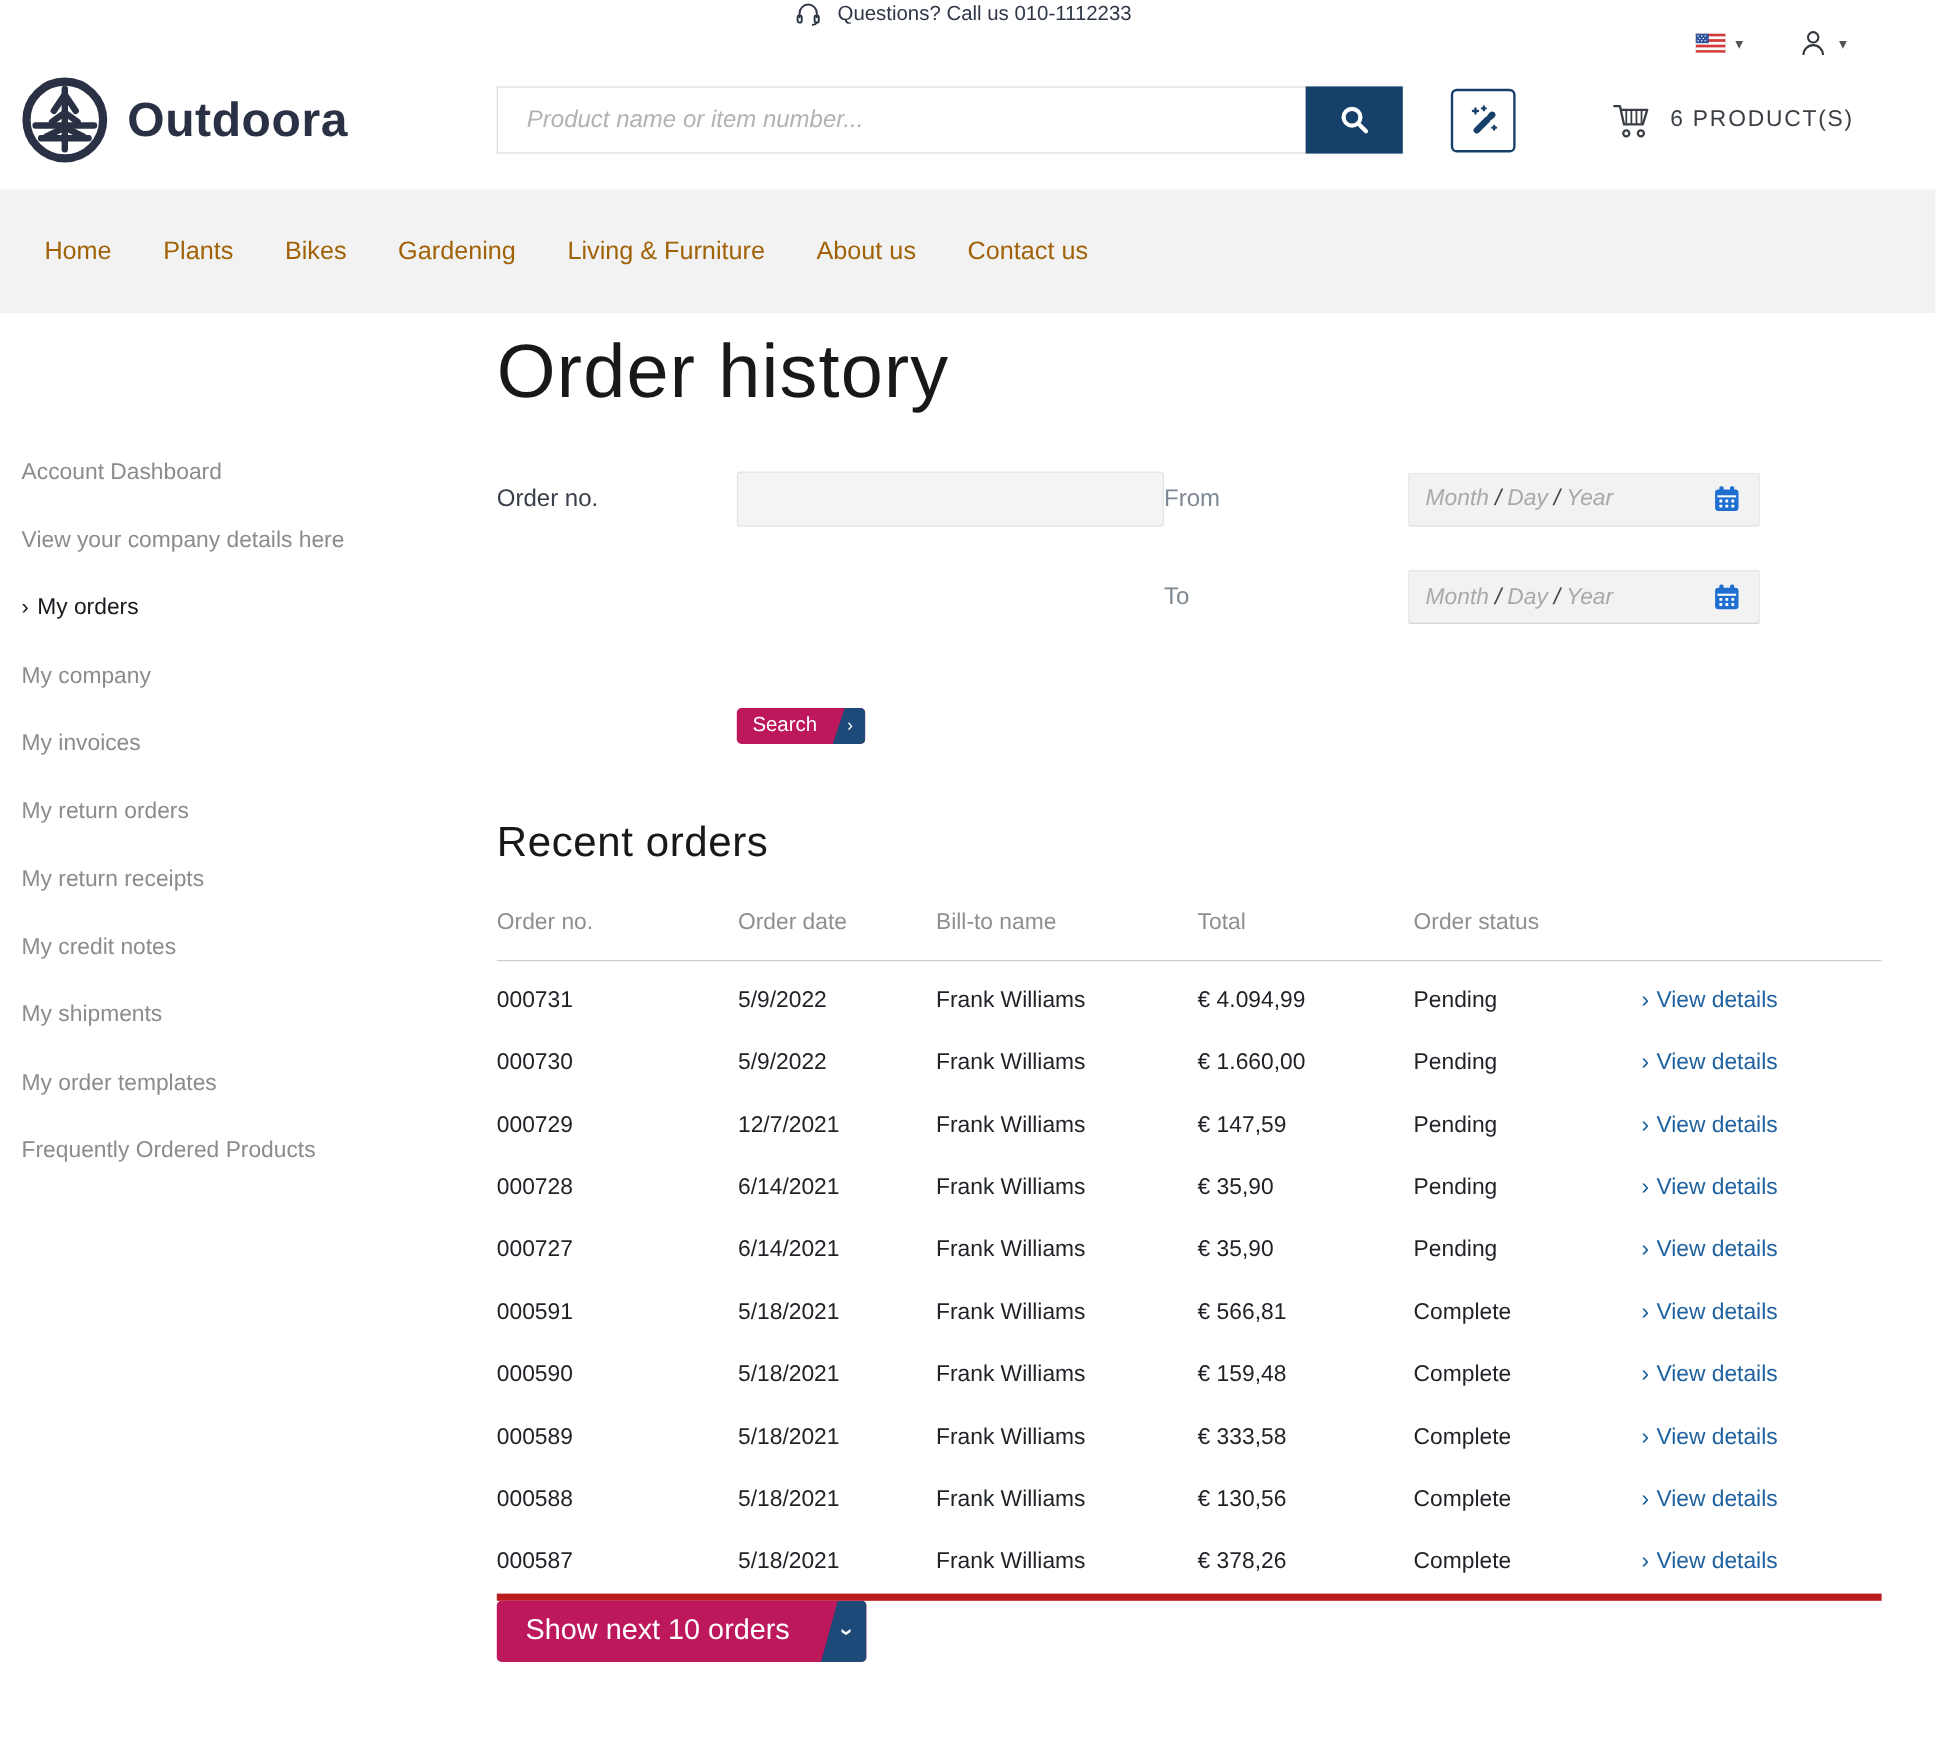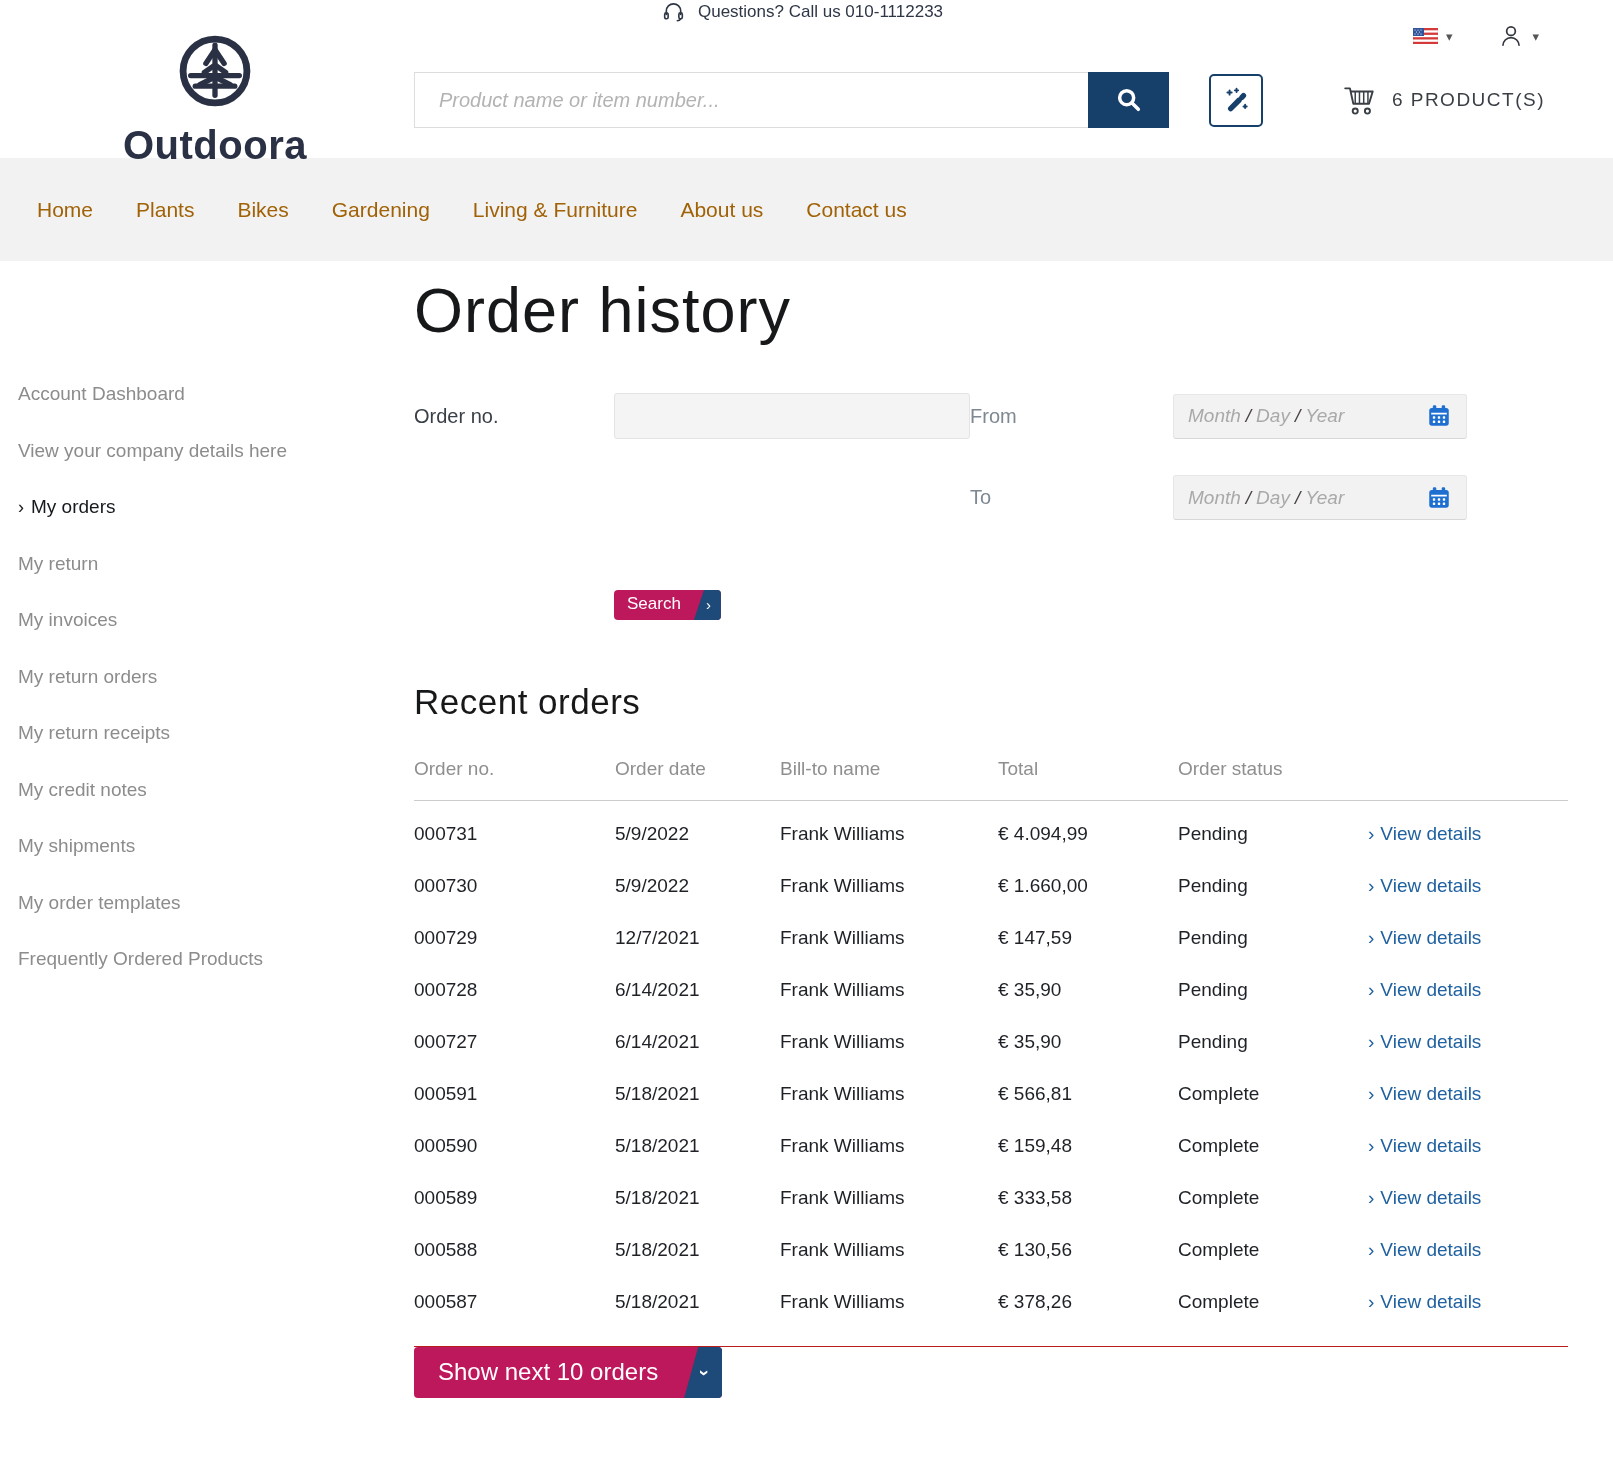--- a/index.html
+++ b/index.html
@@ -7,21 +7,21 @@
 
   
   .topbar { display:flex; align-items:center; height:42px; padding:0 26px 0 18px;flex-direction:column; }
   .topbar-left { display:flex; align-items:center; gap:13px; font-size:17px; font-weight:500; color:#2f3747; }
   .topbar-right { margin-left:auto; display:flex; align-items:center; gap:46px; padding-right:48px; }
   .dd { display:flex; align-items:center; gap:8px; cursor:pointer; }
   .caret { font-size:13px; color:#555; line-height:1; }
 
   
   .header { display:flex; align-items:center; height:116px; padding-left:16px; }
-  .brand { display:flex; align-items:center; gap:14px; width:398px;flex-direction:column; }
+  .brand { display:flex; align-items:center; gap:14px; width:398px; }
   .brand-name { font-size:40px; font-weight:800; color:#2b3144; letter-spacing:.5px; }
   .search-wrap { display:flex; align-items:stretch; height:56px; }
   .search-input { width:674px; height:56px; border:1px solid #ddd; border-right:none; padding:0 24px;
                   font-size:20px; font-family:"Liberation Sans", sans-serif; color:#404040; outline:none; }
   .search-input::placeholder { font-style:italic; color:#b3b3b3; }
   .search-btn { width:81px; height:56px; background:#16406a; border:none; display:flex; align-items:center; justify-content:center; cursor:pointer; }
   .wand-btn { margin-left:40px; align-self:center; width:54px; height:53px; background:#fff; border:2px solid #16406a;
               border-radius:5px; display:flex; align-items:center; justify-content:center; cursor:pointer; }
   .cart { margin-left:auto; margin-right:68px; display:flex; align-items:center; gap:14px; cursor:pointer; }
   .cart-label { font-size:19px; letter-spacing:1.5px; color:#3a3f45; }
@@ -63,21 +63,21 @@
   .shownext .lbl { padding:11px 26px 12px 24px; }
   .shownext .chev-seg { padding:0 14px 0 18px; clip-path:polygon(14px 0, 100% 0, 100% 100%, 0 100%); }
   .rot90 { display:inline-block; transform:rotate(90deg); font-size:19px; font-weight:bold; }
 
   
   .section-title { font-size:35px; font-weight:300; color:#17181a; letter-spacing:.5px; margin:62px 0 36px; }
   .tbl-header, .tbl-row { display:grid; grid-template-columns:201px 165px 218px 180px 190px 1fr; align-items:center; }
   .tbl-header { font-size:19px; color:#8f8f8f; padding-bottom:20px; border-bottom:1px solid #ccc; }
   .tbl-row { font-size:19px; color:#1e2126; padding:15px 0; }
   .tbl-row:first-of-type { padding-top:22px; }
-  .tbl-rows { padding-bottom:18px; border-bottom:1px solid #b91c1c; }
+  .tbl-rows { border-bottom:6px solid #b91c1c; }
   .view-link { color:#2061a0; cursor:pointer; }
   .view-link .vchev { margin-right:6px; }
 
   svg { display:block; }
 </style>
 </head>
 <body>
 
 <div class="topbar">
   <div class="topbar-left">
@@ -212,21 +212,21 @@
 
       <div class="side-item">
         <span>View your company details here</span>
       </div>
 
       <div class="side-item active">
         <span class="arrow">›</span><span>My orders</span>
       </div>
 
       <div class="side-item">
-        <span>My return</span>
+        <span>My company</span>
       </div>
 
       <div class="side-item">
         <span>My invoices</span>
       </div>
 
       <div class="side-item">
         <span>My return orders</span>
       </div>
 

